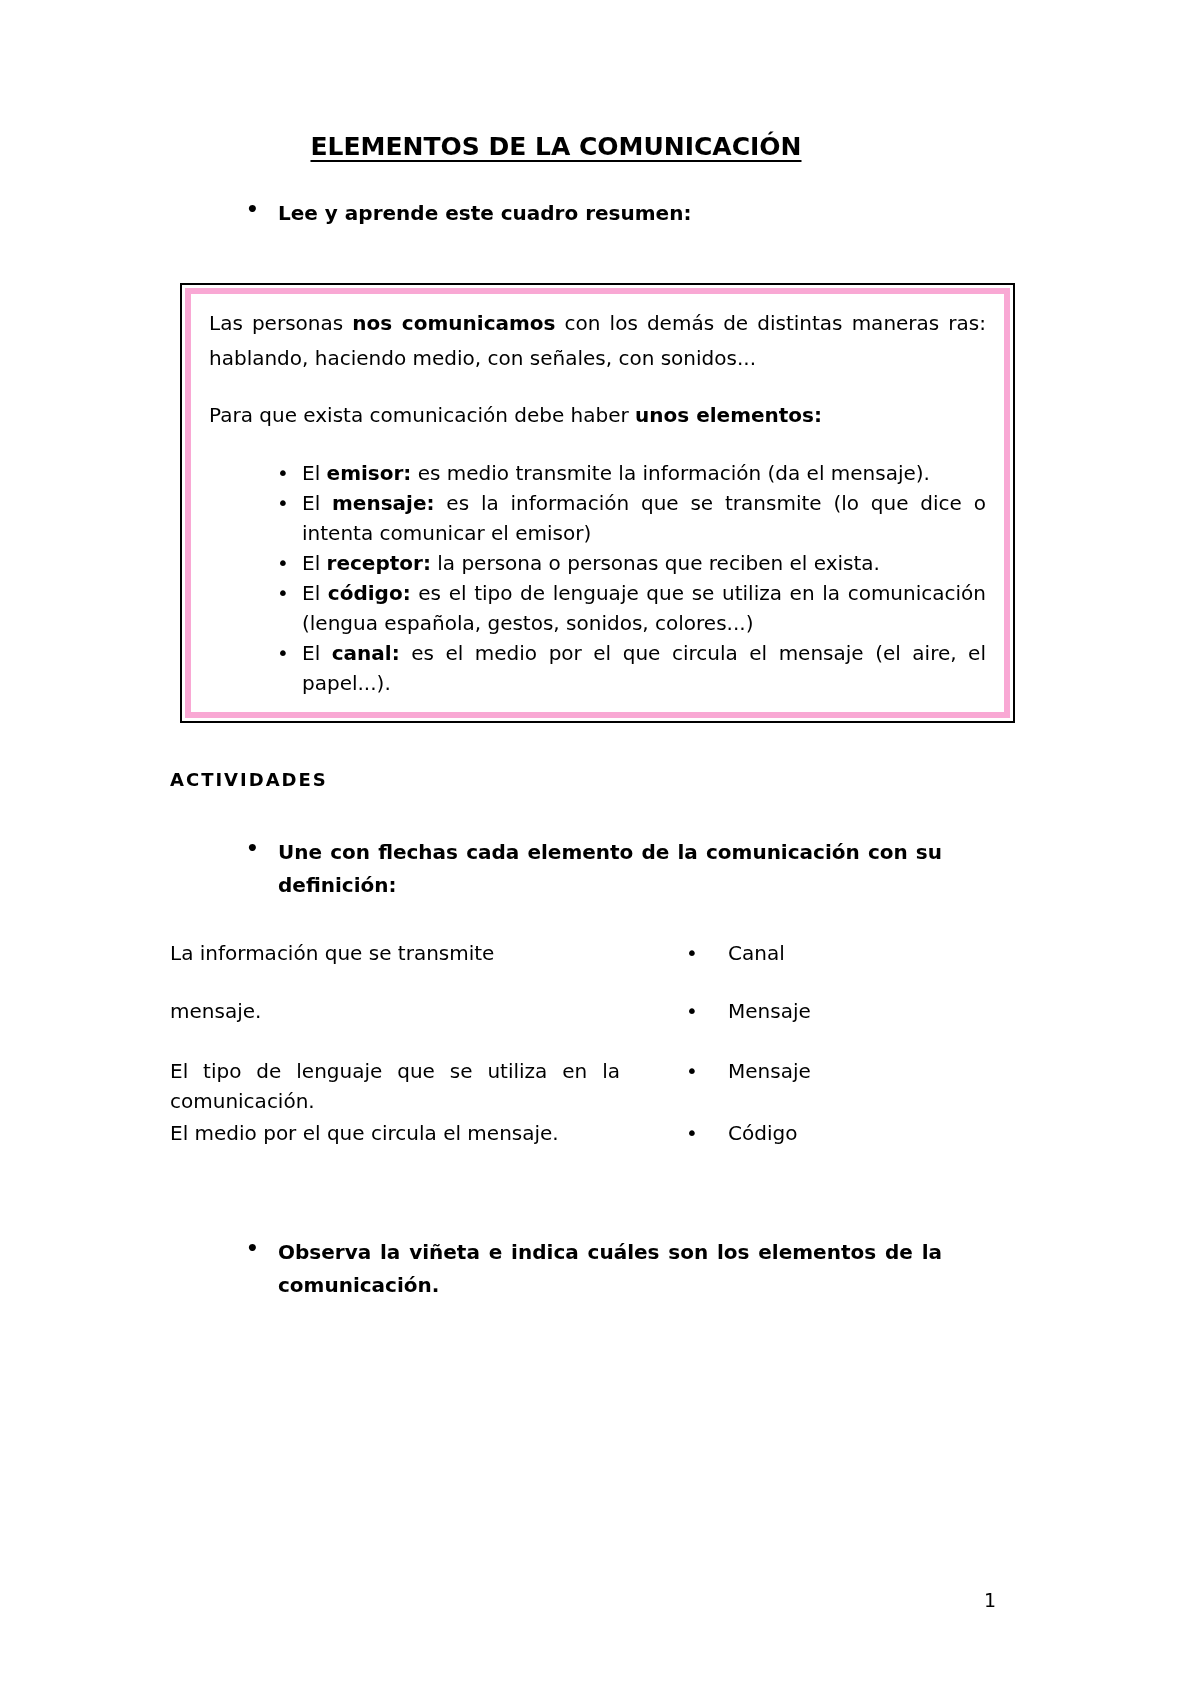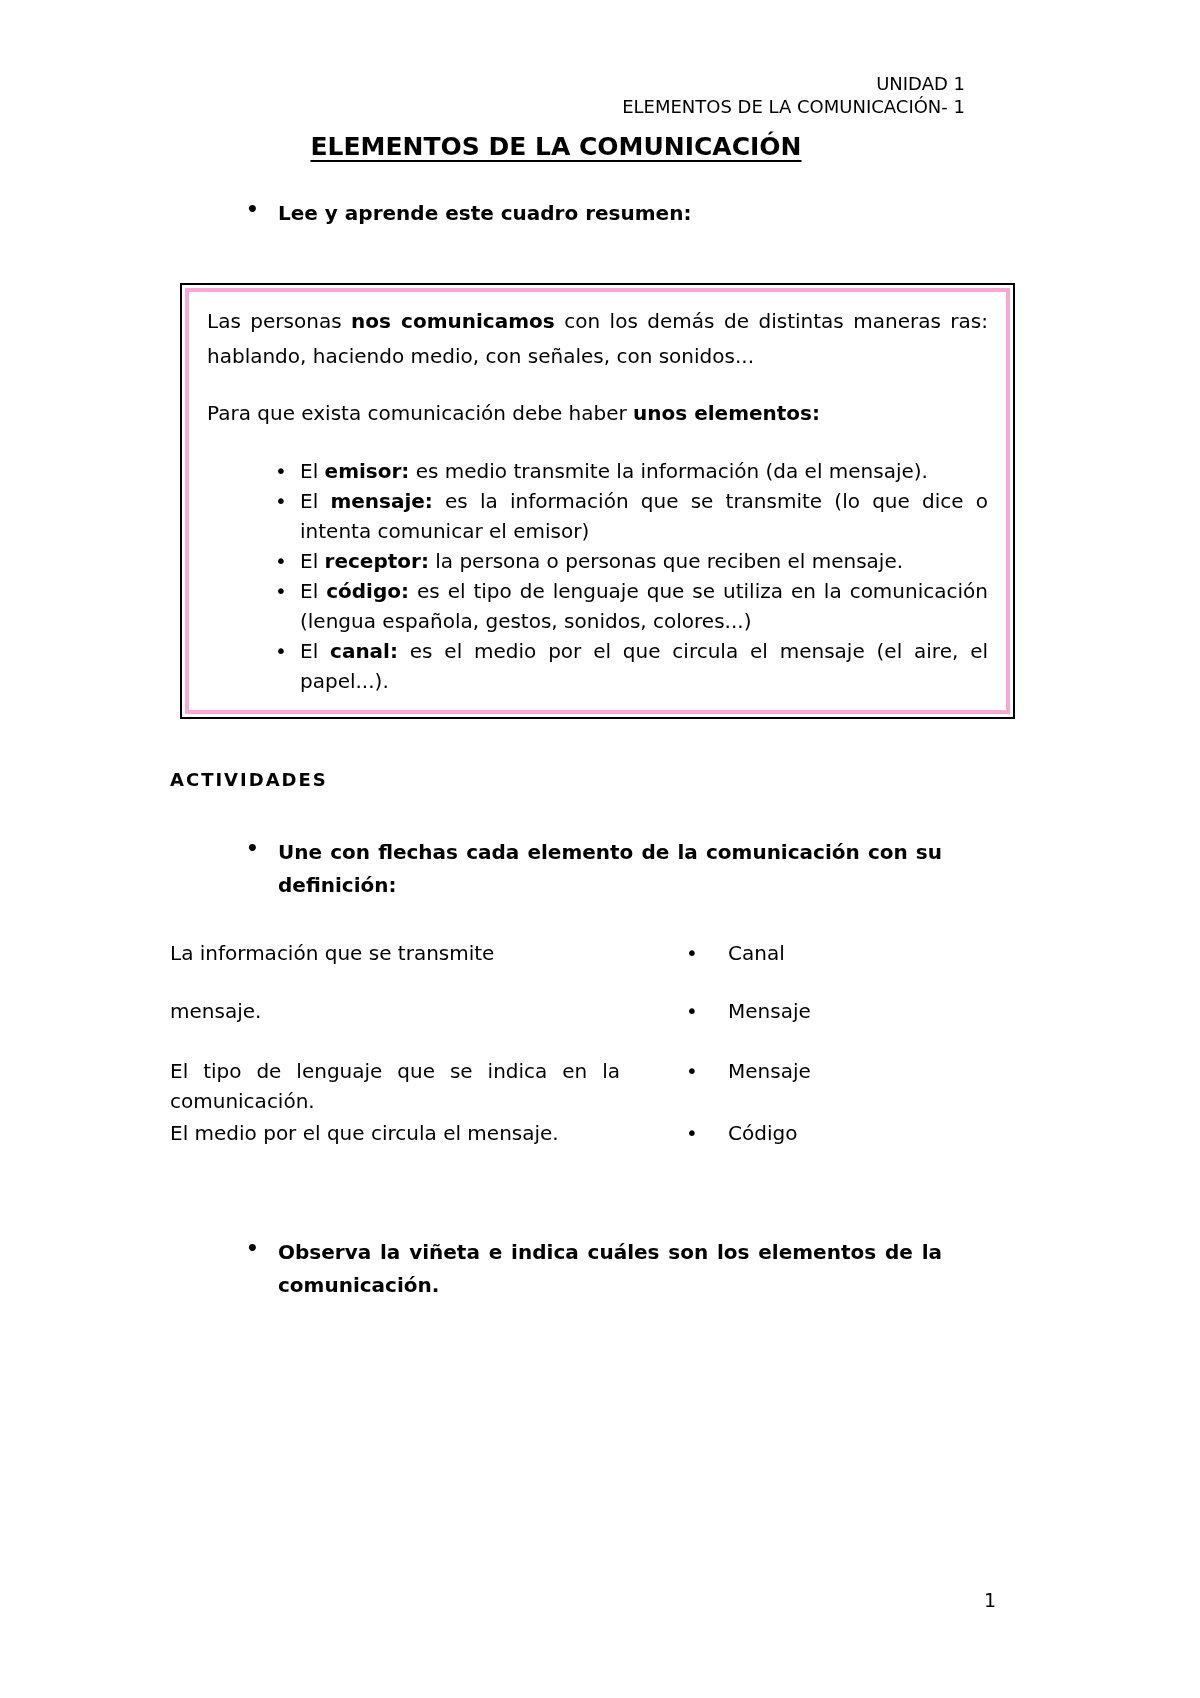--- a/index.html
+++ b/index.html
@@ -57,21 +57,21 @@
 
   
   .box {
     position: absolute;
     top: 283px; left: 180px;
     width: 835px;
     border: 2px solid #000;
     padding: 3px;
   }
   .box-inner {
-    border: 4px solid #f9a8d4;
+    border: 6px solid #f9a8d4;
     padding: 12px 18px 14px 18px;
     font-size: 20px;
   }
   .bx-p1 { line-height: 35px; }
   .bx-p2 { margin-top: 22px; line-height: 35px; }
   .bx-list { margin-top: 25px; }
   .bx-item { position: relative; padding-left: 93px; line-height: 30px; }
   .bx-bullet { position: absolute; left: 68px; top: 0; }
 
   
@@ -103,24 +103,20 @@
     position: absolute;
     top: 1589px; left: 984px;
     font-size: 19px;
   }
 </style>
 </head>
 <body>
 
 <div class="page">
 
-  <div class="doc-header">
-    <div>UNIDAD 1</div>
-    <div>ELEMENTOS DE LA COMUNICACIÓN- 1</div>
-  </div>
 
   <div class="doc-title">
     <span class="u">ELEMENTOS DE LA COMUNICACIÓN</span>
   </div>
 
   <div class="lead-bullet" id="lee">
     <span class="mb-bullet">•</span>
     <div class="mb-text">
       <div class="mb-line">Lee y aprende este cuadro resumen:</div>
     </div>
@@ -146,21 +142,21 @@
         </div>
 
         <div class="bx-item">
           <span class="bx-bullet">•</span>
           <div class="j"><span>El </span><b>mensaje:</b><span> es la información que se transmite (lo que dice o</span></div>
           <div>intenta comunicar el emisor)</div>
         </div>
 
         <div class="bx-item">
           <span class="bx-bullet">•</span>
-          <div><span>El </span><b>receptor:</b><span> la persona o personas que reciben el mensaje.</span></div>
+          <div><span>El </span><b>receptor:</b><span> la persona o personas que reciben el exista.</span></div>
         </div>
 
         <div class="bx-item">
           <span class="bx-bullet">•</span>
           <div class="j"><span>El </span><b>código:</b><span> es el tipo de lenguaje que se utiliza en la comunicación</span></div>
           <div>(lengua española, gestos, sonidos, colores...)</div>
         </div>
 
         <div class="bx-item">
           <span class="bx-bullet">•</span>
@@ -193,21 +189,21 @@
     </div>
 
     <div class="m-row h60">
       <div class="m-def-line">mensaje.</div>
       <div class="m-term">
         <span class="tb">•</span><span>Mensaje</span>
       </div>
     </div>
 
     <div class="m-row h62">
-      <div class="m-def-line j">El tipo de lenguaje que se indica en la</div>
+      <div class="m-def-line j">El tipo de lenguaje que se utiliza en la</div>
       <div class="m-def-line">comunicación.</div>
       <div class="m-term">
         <span class="tb">•</span><span>Mensaje</span>
       </div>
     </div>
 
     <div class="m-row">
       <div class="m-def-line">El medio por el que circula el mensaje.</div>
       <div class="m-term">
         <span class="tb">•</span><span>Código</span>

